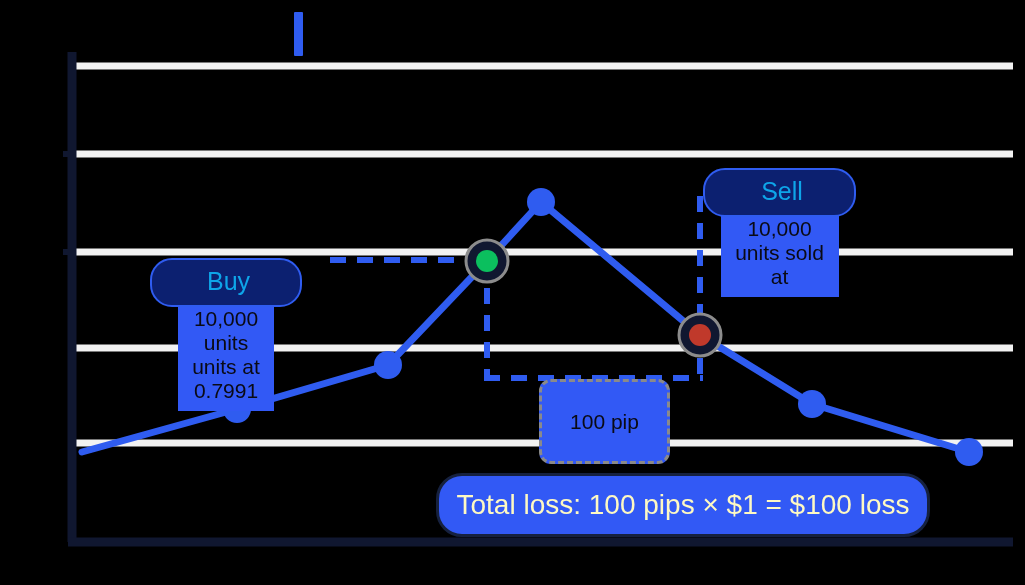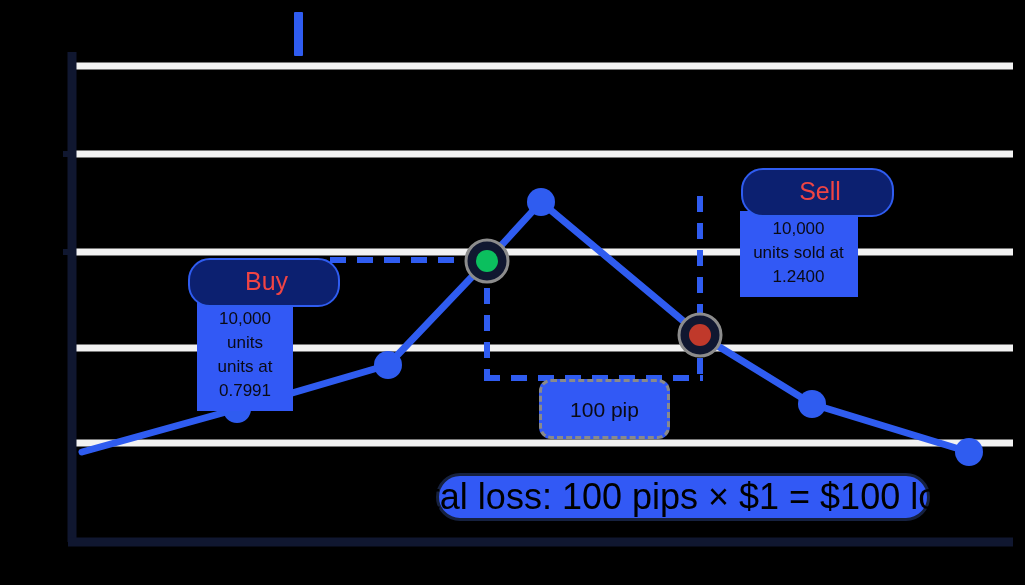--- a/index.html
+++ b/index.html
@@ -43,34 +43,33 @@
   .callout {
     position: absolute;
     display: flex;
     flex-direction: column;
     align-items: center;
   }
   .callout-head {
     background: #0c2070;
     border: 2px solid #2f5cf0;
     border-radius: 22px;
-    color: #ef4444;
+    color: #0ea5e9;
     font-size: 25px;
     line-height: 1;
     padding: 9px 0 11px 5px;
     text-align: center;
     box-sizing: border-box;
     position: relative;
     z-index: 3;
-    margin-left: 38px;
   }
   .callout-body {
     background: #3259f5;
     color: #0a0a14;
-    font-size: 17px;
+    font-size: 21px;
     line-height: 24px;
     text-align: center;
     padding: 6px 8px 8px 8px;
     box-sizing: border-box;
     margin-top: -6px;
     position: relative;
     z-index: 2;
   }
 
   #buy-callout { left: 150px; top: 258px; }
@@ -80,46 +79,46 @@
   #sell-callout { left: 703px; top: 168px; }
   #sell-callout .callout-head { width: 153px; }
   #sell-callout .callout-body { width: 118px; }
 
   
   #pip-box {
     position: absolute;
     left: 539px;
     top: 379px;
     width: 131px;
-    height: 60px;
+    height: 85px;
     background: #3259f5;
     border: 3px dashed #8a8a8a;
     border-radius: 12px;
     color: #0a0a14;
     font-size: 21px;
     line-height: 27px;
     text-align: center;
     display: flex;
     align-items: center;
     justify-content: center;
     box-sizing: border-box;
   }
 
   
   #loss-banner {
     position: absolute;
     left: 436px;
     top: 473px;
     width: 494px;
-    height: 48px;
+    height: 64px;
     background: #3259f5;
     border: 3px solid #16213f;
     border-radius: 26px;
-    color: #000000;
-    font-size: 36px;
+    color: #fef9c3;
+    font-size: 28px;
     display: flex;
     align-items: center;
     justify-content: center;
     box-sizing: border-box;
     white-space: nowrap;
   }
 </style>
 </head>
 <body>
 
@@ -182,21 +181,20 @@
       <div>units at</div>
       <div>0.7991</div>
     </div>
   </div>
 
   <div class="callout" id="sell-callout">
     <div class="callout-head">Sell</div>
     <div class="callout-body">
       <div>10,000</div>
       <div>units sold at</div>
-      <div>1.2400</div>
     </div>
   </div>
 
   <div id="pip-box">
     <div>
       <div>100 pip</div>
     </div>
   </div>
 
   <div id="loss-banner">Total  loss: 100 pips × $1 = $100 loss</div>

